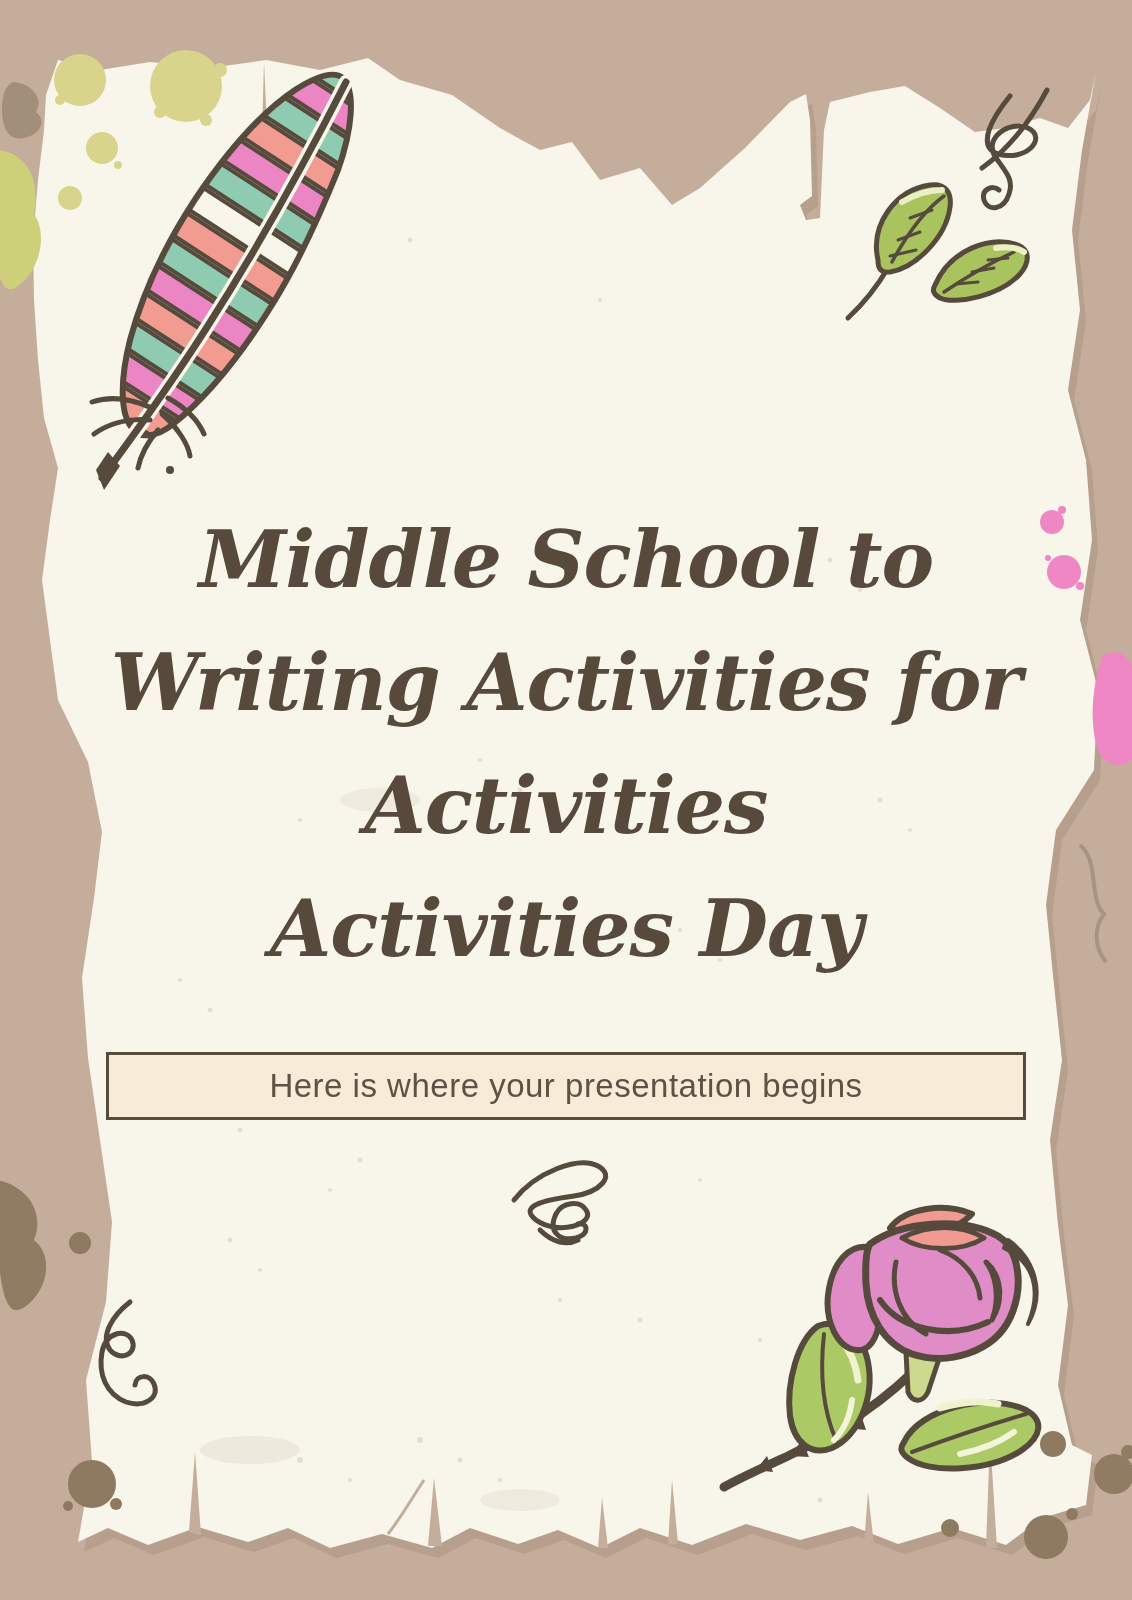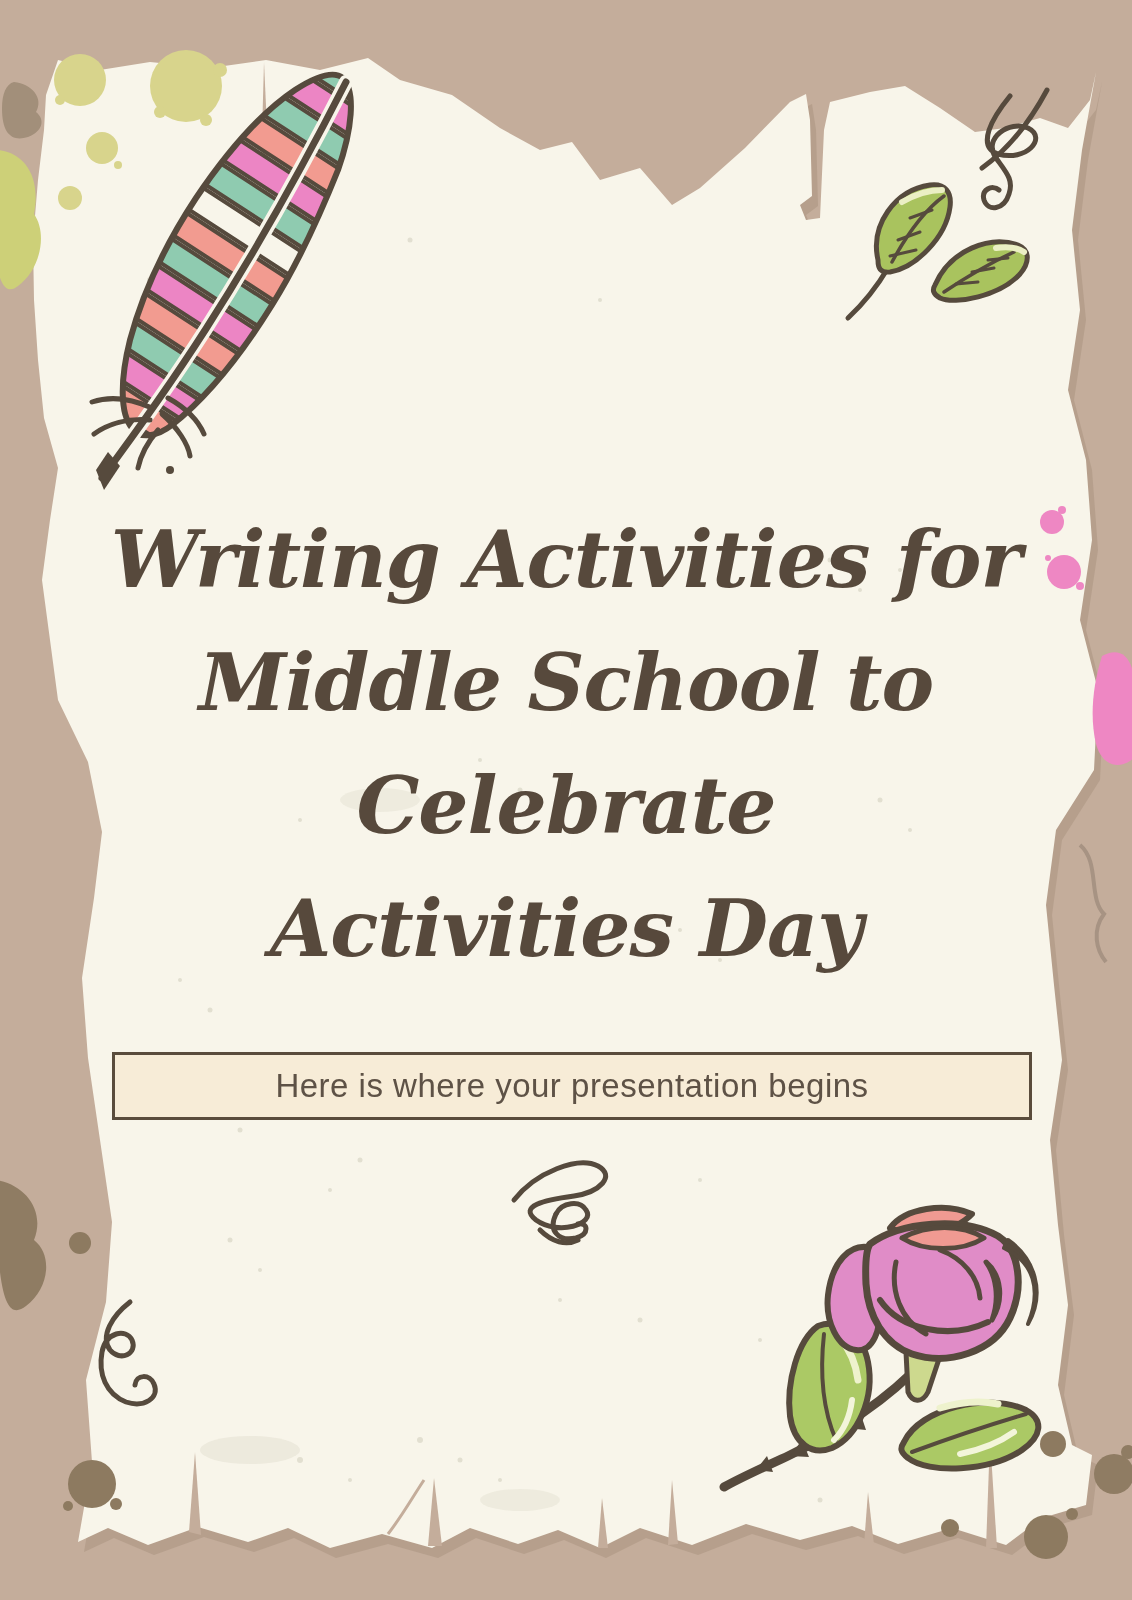--- a/index.html
+++ b/index.html
@@ -14,21 +14,20 @@
     text-align:center;color:#57493c;
     font-family:"DejaVu Serif",serif;font-style:italic;font-weight:bold;
     font-size:79px;line-height:123px;letter-spacing:-1px;
     z-index:3;
   }
   .subtitle-banner{
     position:absolute;left:106px;top:1052px;width:914px;height:62px;
     background:#f7ecd7;border:3px solid #5a4c3c;
     display:flex;align-items:center;justify-content:center;
     z-index:3;
-    margin-left:6px;
   }
   .subtitle-banner span{
     color:#5e5246;font-size:33px;letter-spacing:0.5px;
     font-family:"Liberation Sans",sans-serif;
   }
 </style>
 </head>
 <body>
 
 <svg id="deco" viewBox="0 0 1132 1600" aria-hidden="true">
@@ -245,21 +244,21 @@
     <path d="M902,1238 C928,1224 962,1224 984,1238 C962,1252 924,1252 902,1238 Z" fill="#f09a92" stroke="#564a3d" stroke-width="5"></path>
     <path d="M986,1262 C1002,1276 1004,1300 992,1320 C1000,1298 996,1276 986,1262 Z" fill="#f09a92" stroke="#564a3d" stroke-width="5"></path>
     <path d="M880,1300 C900,1330 950,1340 988,1322" fill="none" stroke="#564a3d" stroke-width="6"></path>
     <path d="M896,1262 C890,1290 900,1320 926,1334" fill="none" stroke="#564a3d" stroke-width="5"></path>
     <path d="M940,1250 C962,1258 978,1276 980,1298" fill="none" stroke="#564a3d" stroke-width="5"></path>
     <path d="M1008,1240 C1034,1258 1046,1292 1028,1324 C1042,1290 1034,1262 1004,1248 Z" fill="#564a3d" stroke="#564a3d" stroke-width="4"></path>
   </g>
 </svg>
 
 <div class="title-block">
+  <div>Middle School to</div>
   <div>Writing Activities for</div>
-  <div>Middle School to</div>
-  <div>Celebrate</div>
+  <div>Activities</div>
   <div>Activities Day</div>
 </div>
 
 <div class="subtitle-banner">
   <span>Here is where your presentation begins</span>
 </div>
 
 </body></html>

